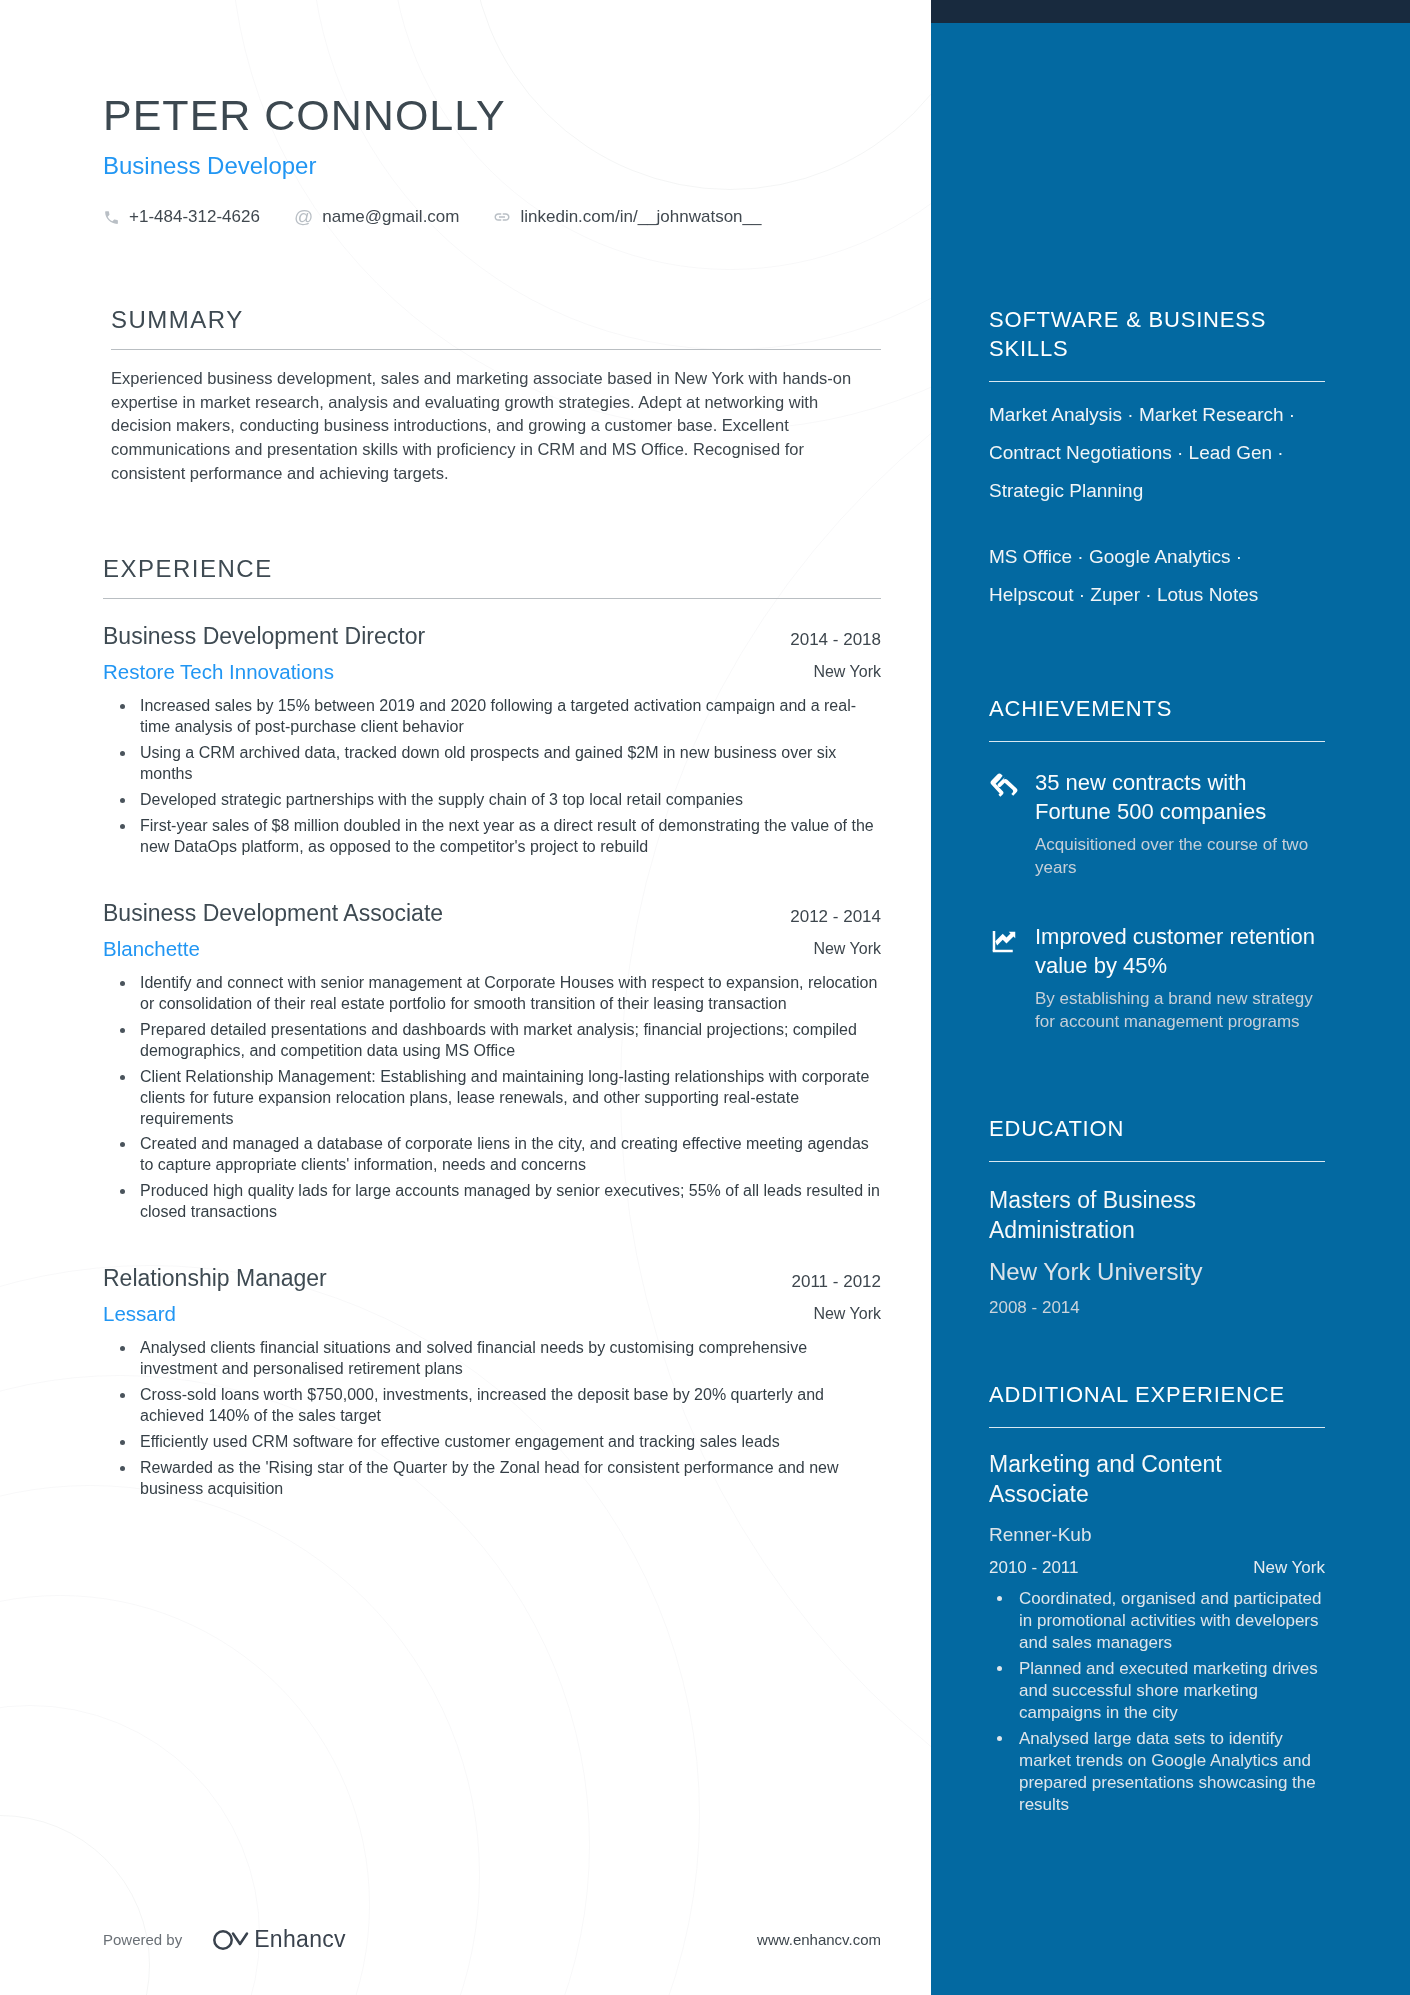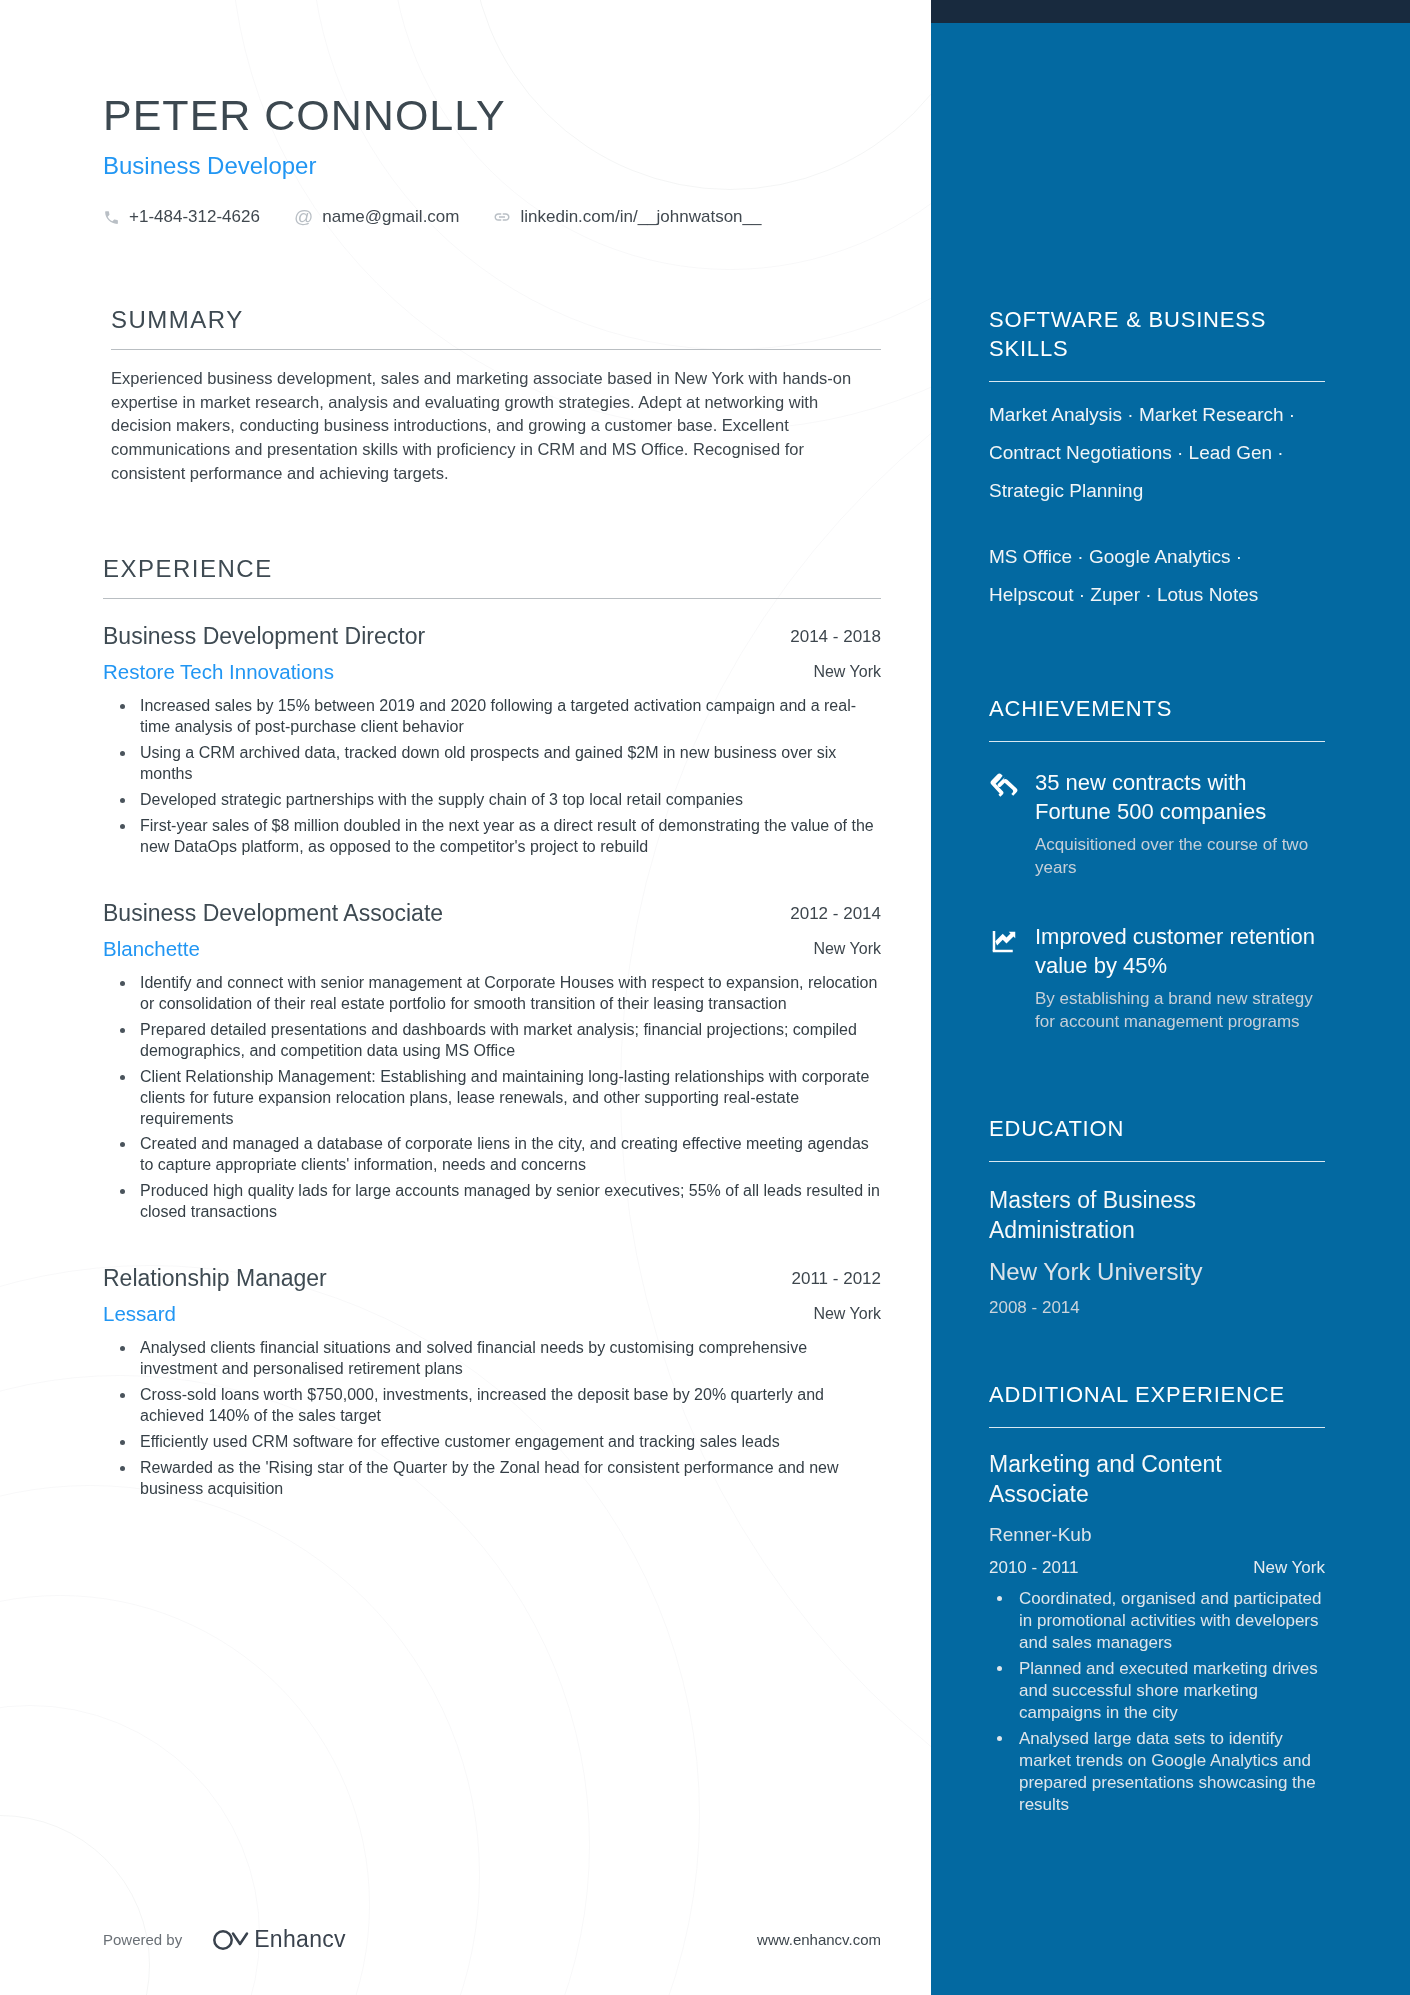--- a/index.html
+++ b/index.html
@@ -28,21 +28,21 @@
   .section { margin-top:70px; }
   .section.first { margin-top:78px;margin-left:8px; }
   .sec-h {
     font-size:24px; font-weight:400; letter-spacing:1.5px; color:#3e4a52;
     padding-bottom:15px; border-bottom:1px solid #b9bec2;
   }
   .summary-text { margin-top:17px; font-size:16.5px; line-height:1.43; color:#3d464d; }
 
   .job { margin-top:42px; }
   .job.first { margin-top:24px; }
-  .job-head { display:flex; justify-content:space-between; align-items:flex-start; }
+  .job-head { display:flex; justify-content:space-between; align-items:flex-end; }
   .job-title { font-size:23px; font-weight:400; color:#3e4a52; }
   .job-dates { font-size:17px; color:#3d464d; padding-top:4px; white-space:nowrap; }
   .job-sub { display:flex; justify-content:space-between; align-items:flex-start; margin-top:10px; }
   .job-company { font-size:20.5px; color:#2196f3; }
   .job-loc { font-size:16px; color:#3d464d; padding-top:3px; white-space:nowrap; }
   .bullets { margin-top:12px; list-style:none; }
   .bullets li {
     position:relative; padding-left:37px; font-size:16px; line-height:1.31;
     color:#353f46; margin-bottom:5px;
   }

